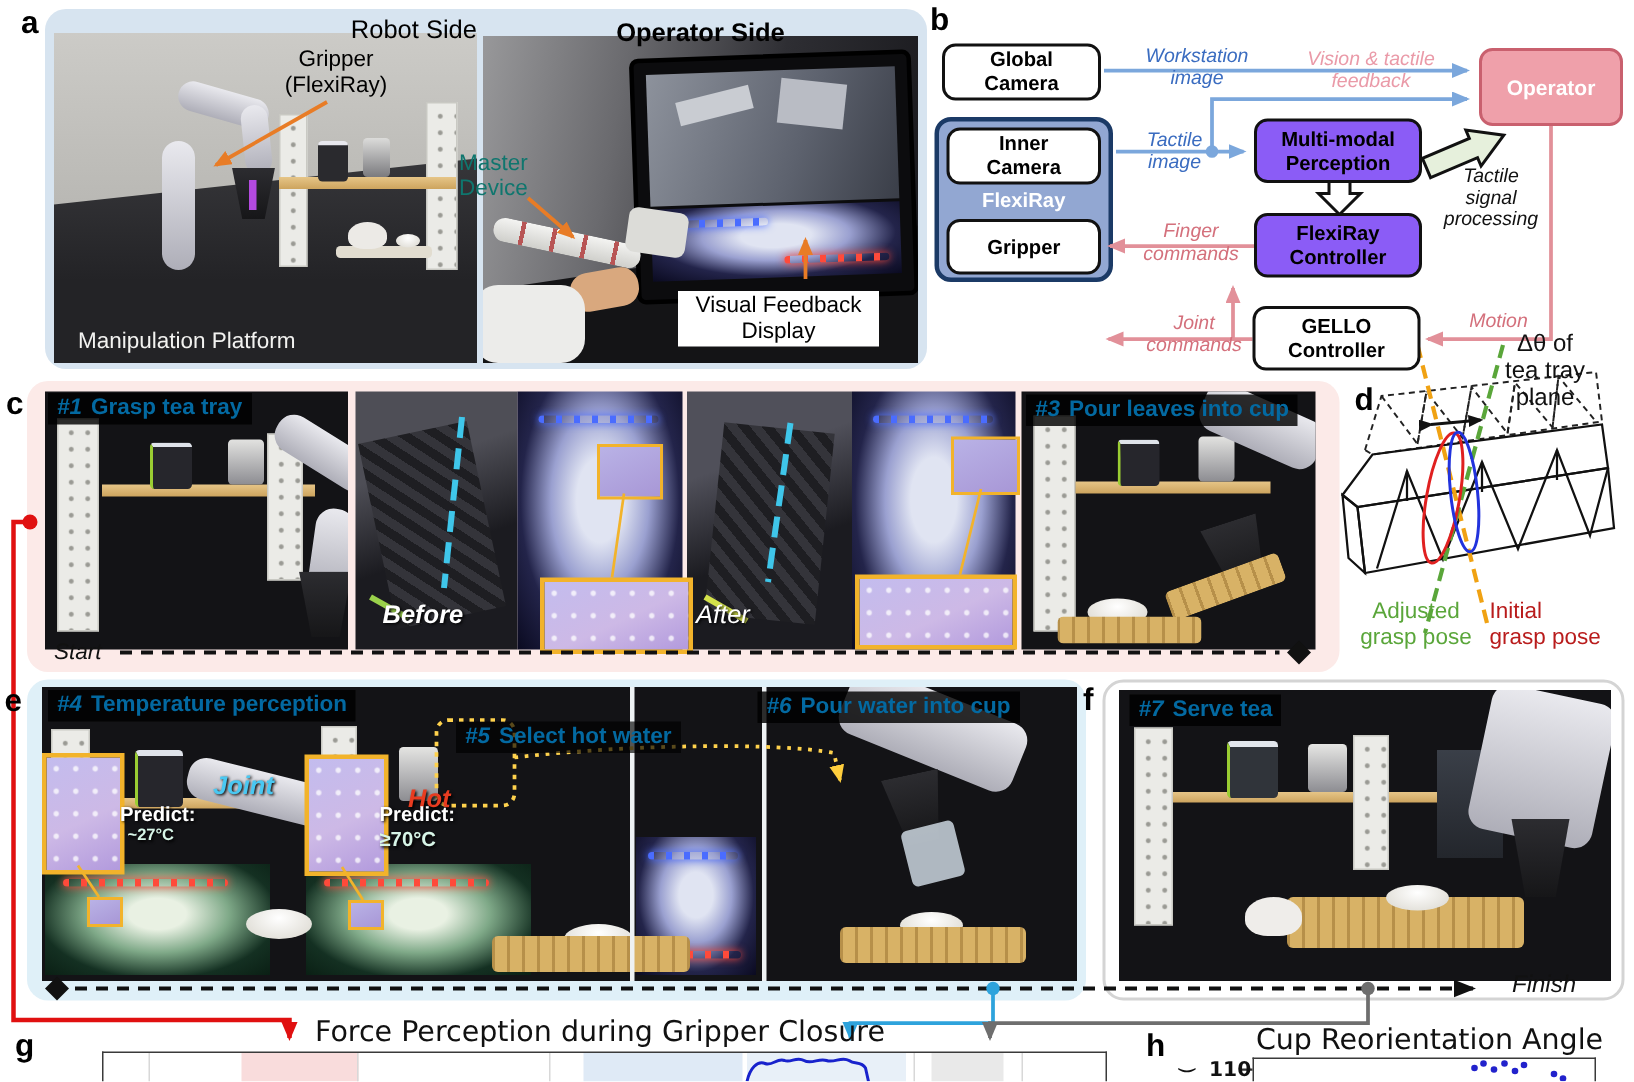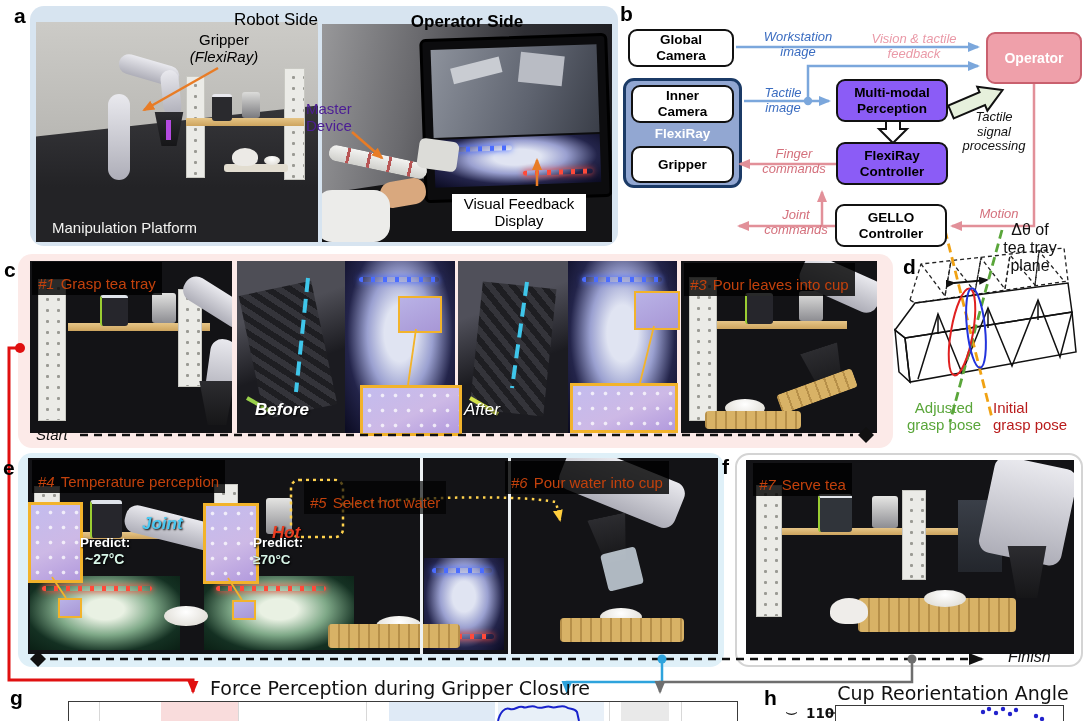--- a/index.html
+++ b/index.html
@@ -4,22 +4,22 @@
 <style>
   html,body{margin:0;padding:0;background:#fff}
   .fig{position:relative;width:1089px;height:721px;background:#fff;
        font-family:"Liberation Sans",sans-serif;overflow:hidden}
   .abs{position:absolute}
   .pre{white-space:pre-line}
   .panel-letter{position:absolute;font-weight:bold;font-size:21px;color:#000;z-index:8}
   .container{position:absolute;border-radius:14px;z-index:0}
   .ph{position:absolute;background:#131316;overflow:hidden;z-index:1}
   .dec{position:absolute}
-  .chip{position:absolute;background:rgba(0,0,0,.82);color:#c2410c;font-weight:normal;font-size:15px;
-        padding:13px 6px 2px;white-space:nowrap;z-index:7;line-height:1.2}
+  .chip{position:absolute;background:rgba(0,0,0,.82);color:#0369a1;font-weight:bold;font-size:15px;
+        padding:1px 6px 2px;white-space:nowrap;z-index:7;line-height:1.2}
   .chip .num{font-style:italic;margin-right:6px}
   .bbox{position:absolute;background:#fff;border:2.2px solid #111;border-radius:9px;
         display:flex;align-items:center;justify-content:center;text-align:center;
         font-weight:bold;font-size:13.5px;line-height:1.15;color:#000;
         box-sizing:border-box;z-index:6}
   .ybox{background:#8b5cf6}
   .edge-label{position:absolute;font-style:italic;font-size:13px;text-align:center;
               line-height:1.12;z-index:7}
   .photo-label{position:absolute;color:#fff;z-index:7}
   .inset{position:absolute;border:3px solid #f2b32b;z-index:4;
@@ -75,21 +75,21 @@
     <div class="dec plank" style="left:150px;top:96px;width:118px;height:8px"></div>
     <div class="dec mug" style="left:176px;top:72px;width:20px;height:24px;background:#2a2a2e;border-top:3px solid #e8e8ee"></div>
     <div class="dec mug" style="left:206px;top:70px;width:18px;height:26px;background:linear-gradient(#dcdcda,#7a7a7e)"></div>
     <div class="dec" style="left:188px;top:142px;width:64px;height:8px;background:#e2ddd0;border-radius:3px"></div>
     <div class="dec" style="left:196px;top:126px;width:26px;height:18px;background:#eceae6;border-radius:50% 50% 40% 40%"></div>
     <div class="dec bowl" style="left:228px;top:134px;width:16px;height:9px"></div>
   </div>
   <div class="photo-label" style="left:36px;top:10px;width:282px;text-align:right;color:#000;font-weight:normal;font-size:17px">Robot Side</div>
   <div class="photo-label" style="left:168px;top:31px;width:112px;text-align:center;color:#000;font-size:15px;line-height:1.15">
     <span>Gripper</span><br>
-    <span style="font-style:italic">(FlexiRay)</span>
+    <span style="">(FlexiRay)</span>
   </div>
   <div class="photo-label" style="left:52px;top:219px;font-size:15px;font-weight:500;color:#f2f2f0">Manipulation Platform</div>
 
   <div class="ph" style="left:322px;top:24px;width:290px;height:218px;background:linear-gradient(100deg,#98989a 0%,#6a6a6e 30%,#2e2e33 62%,#17171b)">
     <div class="dec" style="left:0;top:0;width:100%;height:100%;background:#141416;clip-path:polygon(0 78%,100% 58%,100% 100%,0 100%)"></div>
     <div class="dec" style="left:100px;top:12px;width:182px;height:158px;background:#0c0c0e;border:3px solid #000;border-radius:6px;transform:rotate(-2deg)">
       <div class="dec" style="left:8px;top:8px;width:166px;height:88px;background:linear-gradient(110deg,#8d929c,#5d626e 60%,#3a3e48)">
         <div class="dec" style="left:20px;top:14px;width:50px;height:16px;background:#c9ccd2;transform:rotate(-12deg)"></div>
         <div class="dec" style="left:88px;top:8px;width:44px;height:30px;background:#b9bcc4;transform:rotate(8deg)"></div>
       </div>
@@ -99,21 +99,21 @@
       </div>
     </div>
     <div class="dec" style="left:182px;top:170px;width:12px;height:28px;background:#1a1a1c"></div>
     <div class="dec" style="left:156px;top:196px;width:66px;height:7px;background:#222;border-radius:3px"></div>
     <div class="dec" style="left:6px;top:130px;width:100px;height:16px;border-radius:8px;transform:rotate(12deg);background:repeating-linear-gradient(90deg,transparent 0 18px,#b85555 18px 21px),linear-gradient(#f4f4f2,#cfcfcb)"></div>
     <div class="dec" style="left:96px;top:116px;width:40px;height:30px;background:#dcdcd8;border-radius:6px;transform:rotate(8deg)"></div>
     <div class="dec" style="left:58px;top:156px;width:46px;height:26px;background:#d9a87e;border-radius:12px;transform:rotate(-10deg)"></div>
     <div class="dec" style="left:-6px;top:166px;width:74px;height:52px;background:#ececea;border-radius:16px"></div>
   </div>
   <div class="photo-label" style="left:322px;top:12px;width:290px;text-align:center;color:#000;font-weight:bold;font-size:17px">Operator Side</div>
-  <div class="photo-label pre" style="left:306px;top:100px;color:#4c1d95;font-size:15px;font-weight:500;line-height:1.15">Master
+  <div class="photo-label pre" style="left:306px;top:100px;color:#0f766e;font-size:15px;font-weight:500;line-height:1.15">Master
 Device</div>
   <div class="photo-label pre" style="left:452px;top:194px;width:130px;text-align:center;color:#000;font-size:15px;font-weight:500;background:#fff;padding:1px 2px;line-height:1.15">Visual Feedback
 Display</div>
 
   <div class="panel-letter" style="left:620px;top:2px">b</div>
 
   <div class="bbox pre" style="left:628px;top:29px;width:106px;height:38px">Global
 Camera</div>
   <div class="abs" style="left:623px;top:78px;width:119px;height:110px;background:#92a7d2;border:3px solid #1b3a66;border-radius:11px;box-sizing:border-box;z-index:5"></div>
   <div class="bbox pre" style="left:631px;top:85px;width:103px;height:38px">Inner
@@ -250,21 +250,21 @@
   </div>
 
   <div class="inset" style="left:28px;top:502px;width:49px;height:75px"></div>
   <div class="inset" style="left:203px;top:503px;width:50px;height:75px"></div>
   <div class="inset-sm" style="left:58px;top:598px;width:20px;height:16px"></div>
   <div class="inset-sm" style="left:232px;top:600px;width:20px;height:16px"></div>
 
   <div class="photo-label" style="left:142px;top:514px;font-size:17px;font-weight:bold;font-style:italic;color:#49c8f2;text-shadow:1px 1px 2px #000">Joint</div>
   <div class="photo-label" style="left:272px;top:523px;font-size:17px;font-weight:bold;font-style:italic;color:#e83c20;text-shadow:1px 1px 2px #000">Hot</div>
   <div class="photo-label" style="left:80px;top:535px;font-size:13.5px;font-weight:bold;text-shadow:1px 1px 2px #000">Predict:</div>
-  <div class="photo-label" style="left:85px;top:551px;font-size:14px;font-weight:bold;color:#d8f6e8;text-shadow:1px 1px 2px #000">~27°C</div>
+  <div class="photo-label" style="left:85px;top:551px;font-size:11px;font-weight:bold;color:#d8f6e8;text-shadow:1px 1px 2px #000">~27°C</div>
   <div class="photo-label" style="left:253px;top:535px;font-size:13.5px;font-weight:bold;text-shadow:1px 1px 2px #000">Predict:</div>
   <div class="photo-label" style="left:253px;top:552px;font-size:13.5px;font-weight:bold;color:#d8f6e8;text-shadow:1px 1px 2px #000">≥70°C</div>
 
   <div class="panel-letter" style="left:722px;top:455px">f</div>
   <div class="container" style="left:735px;top:453px;width:348px;height:214px;background:#fff;border:2px solid #d4d4d4;box-sizing:border-box"></div>
   <div class="ph" style="left:746px;top:460px;width:328px;height:194px">
     <div class="dec pegboard" style="left:10px;top:25px;width:24px;height:130px"></div>
     <div class="dec plank" style="left:36px;top:68px;width:176px;height:7px"></div>
     <div class="dec mug" style="left:72px;top:34px;width:32px;height:34px;background:#30343a;border-top:4px solid #e2e6ec;border-left:2px solid #9acd32"></div>
     <div class="dec mug" style="left:126px;top:36px;width:26px;height:32px;background:linear-gradient(#e6e6e4,#8d8d92)"></div>

